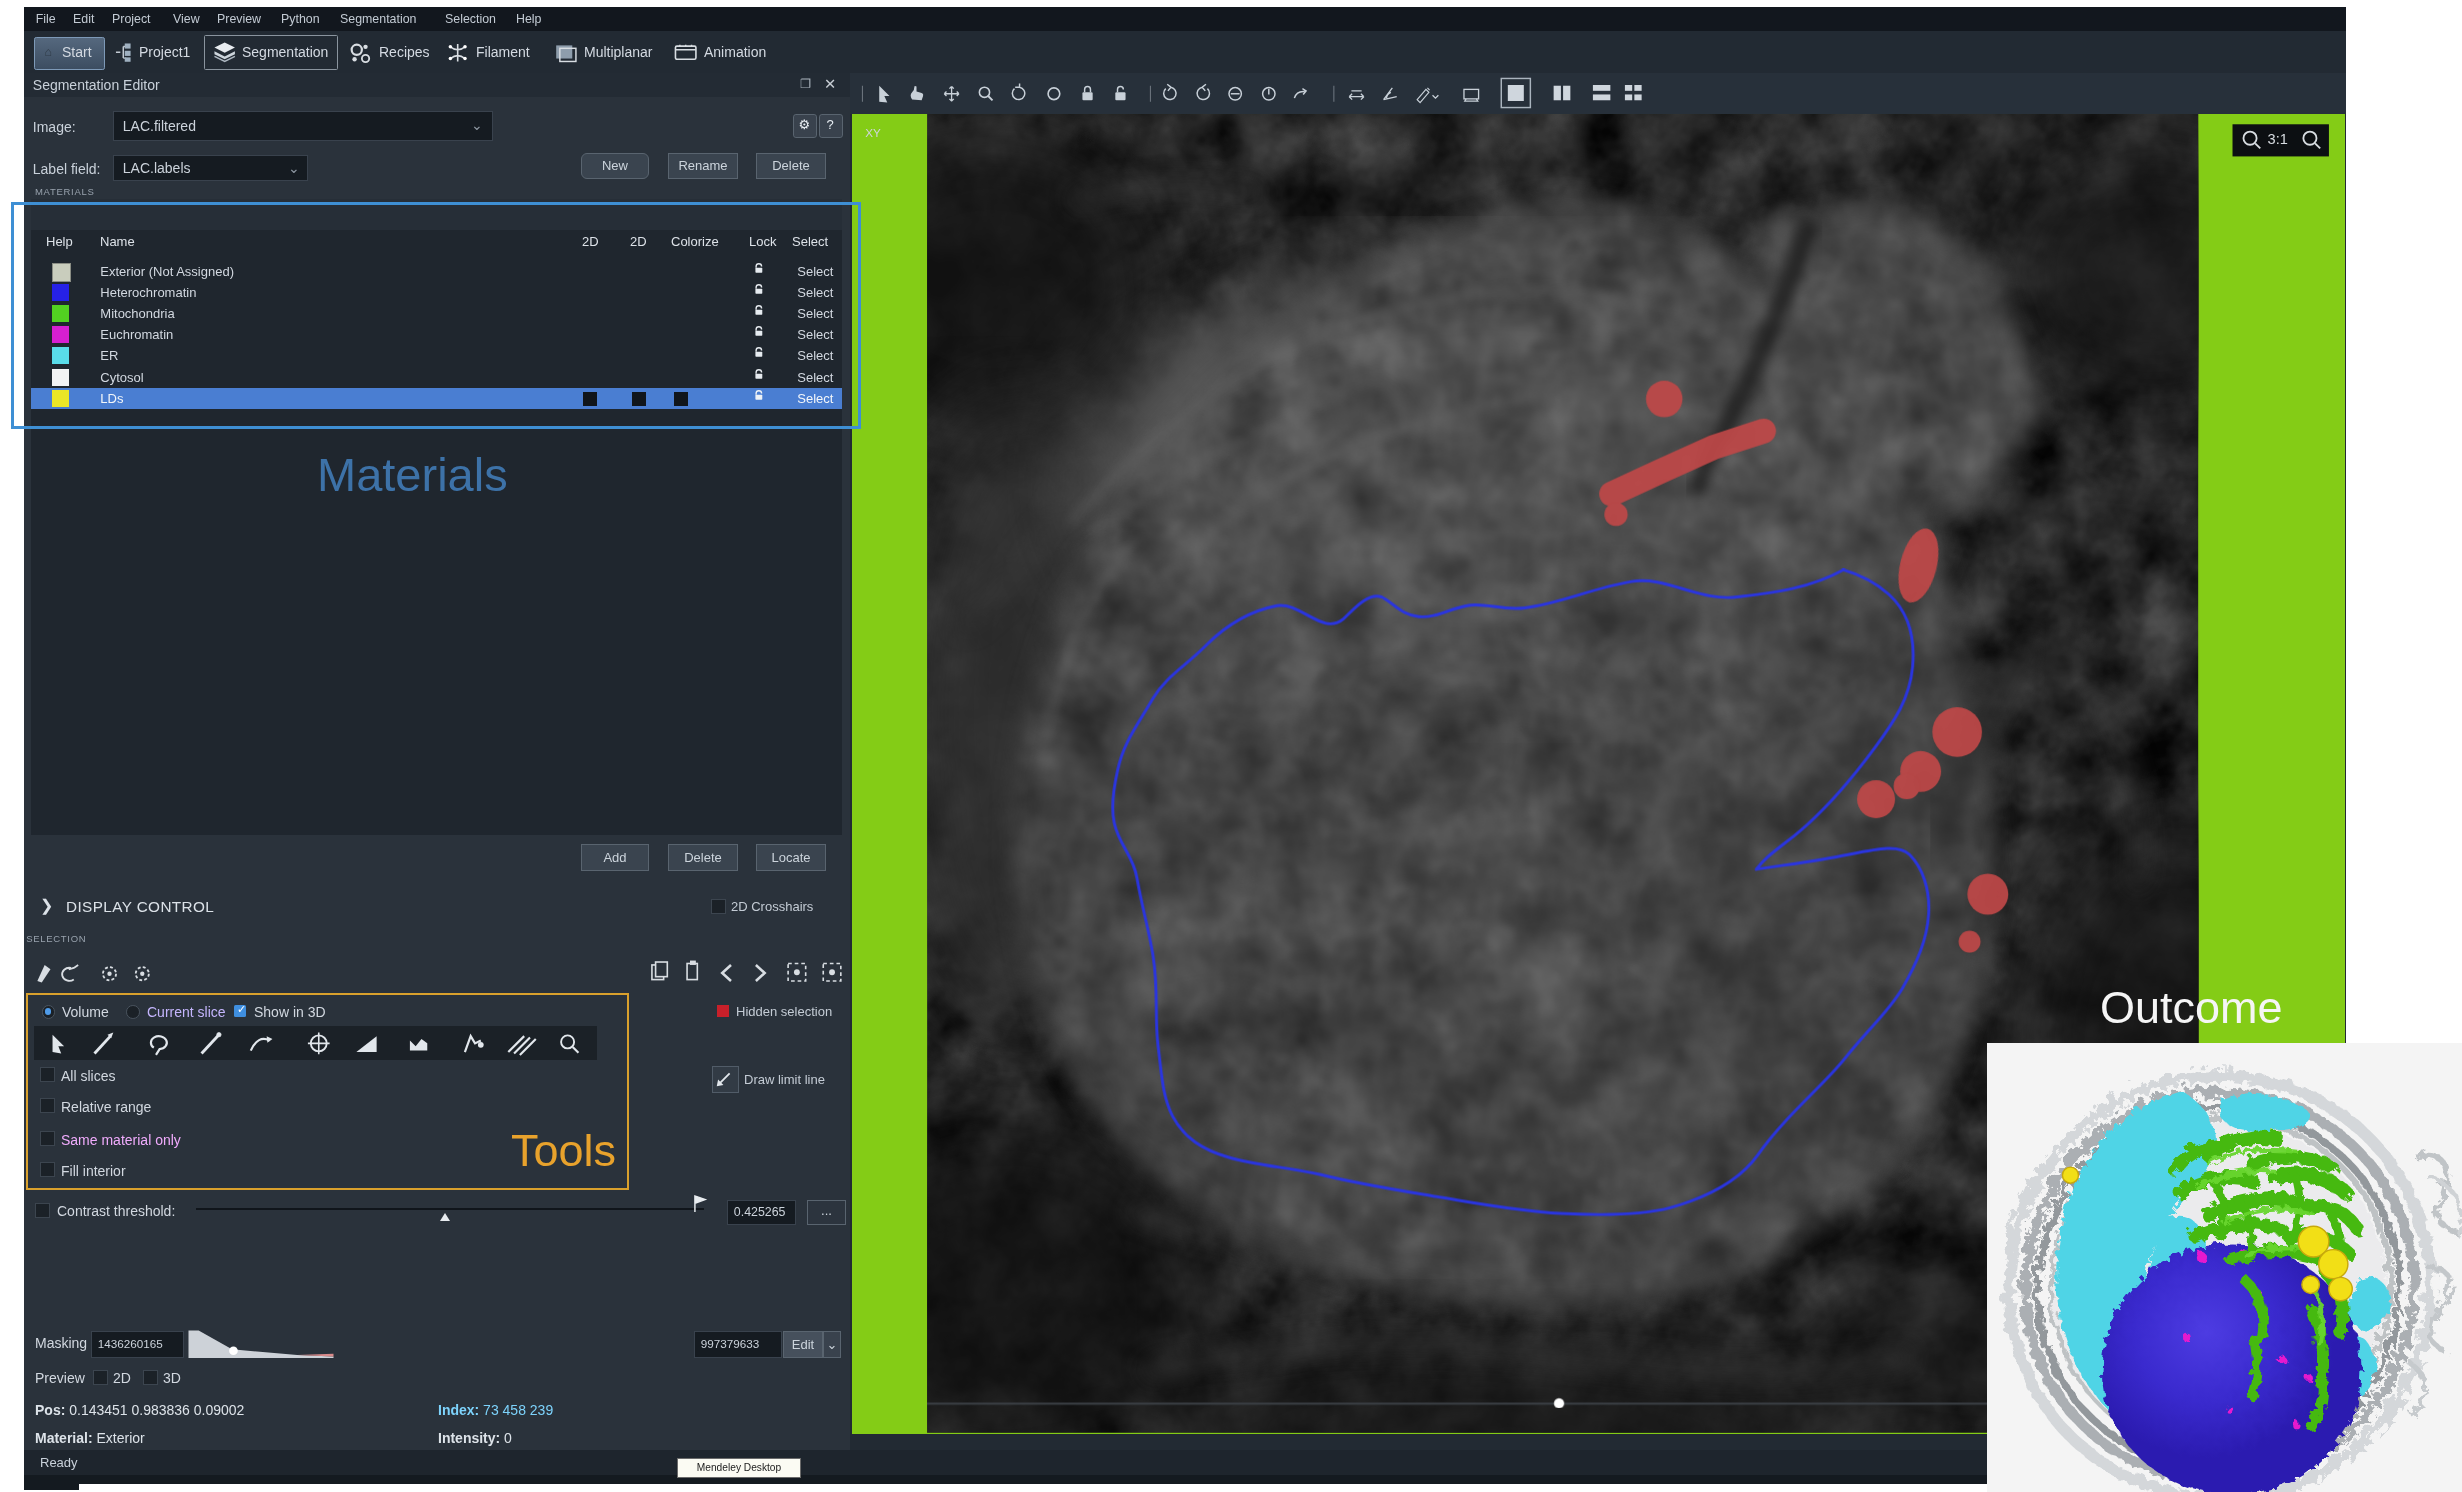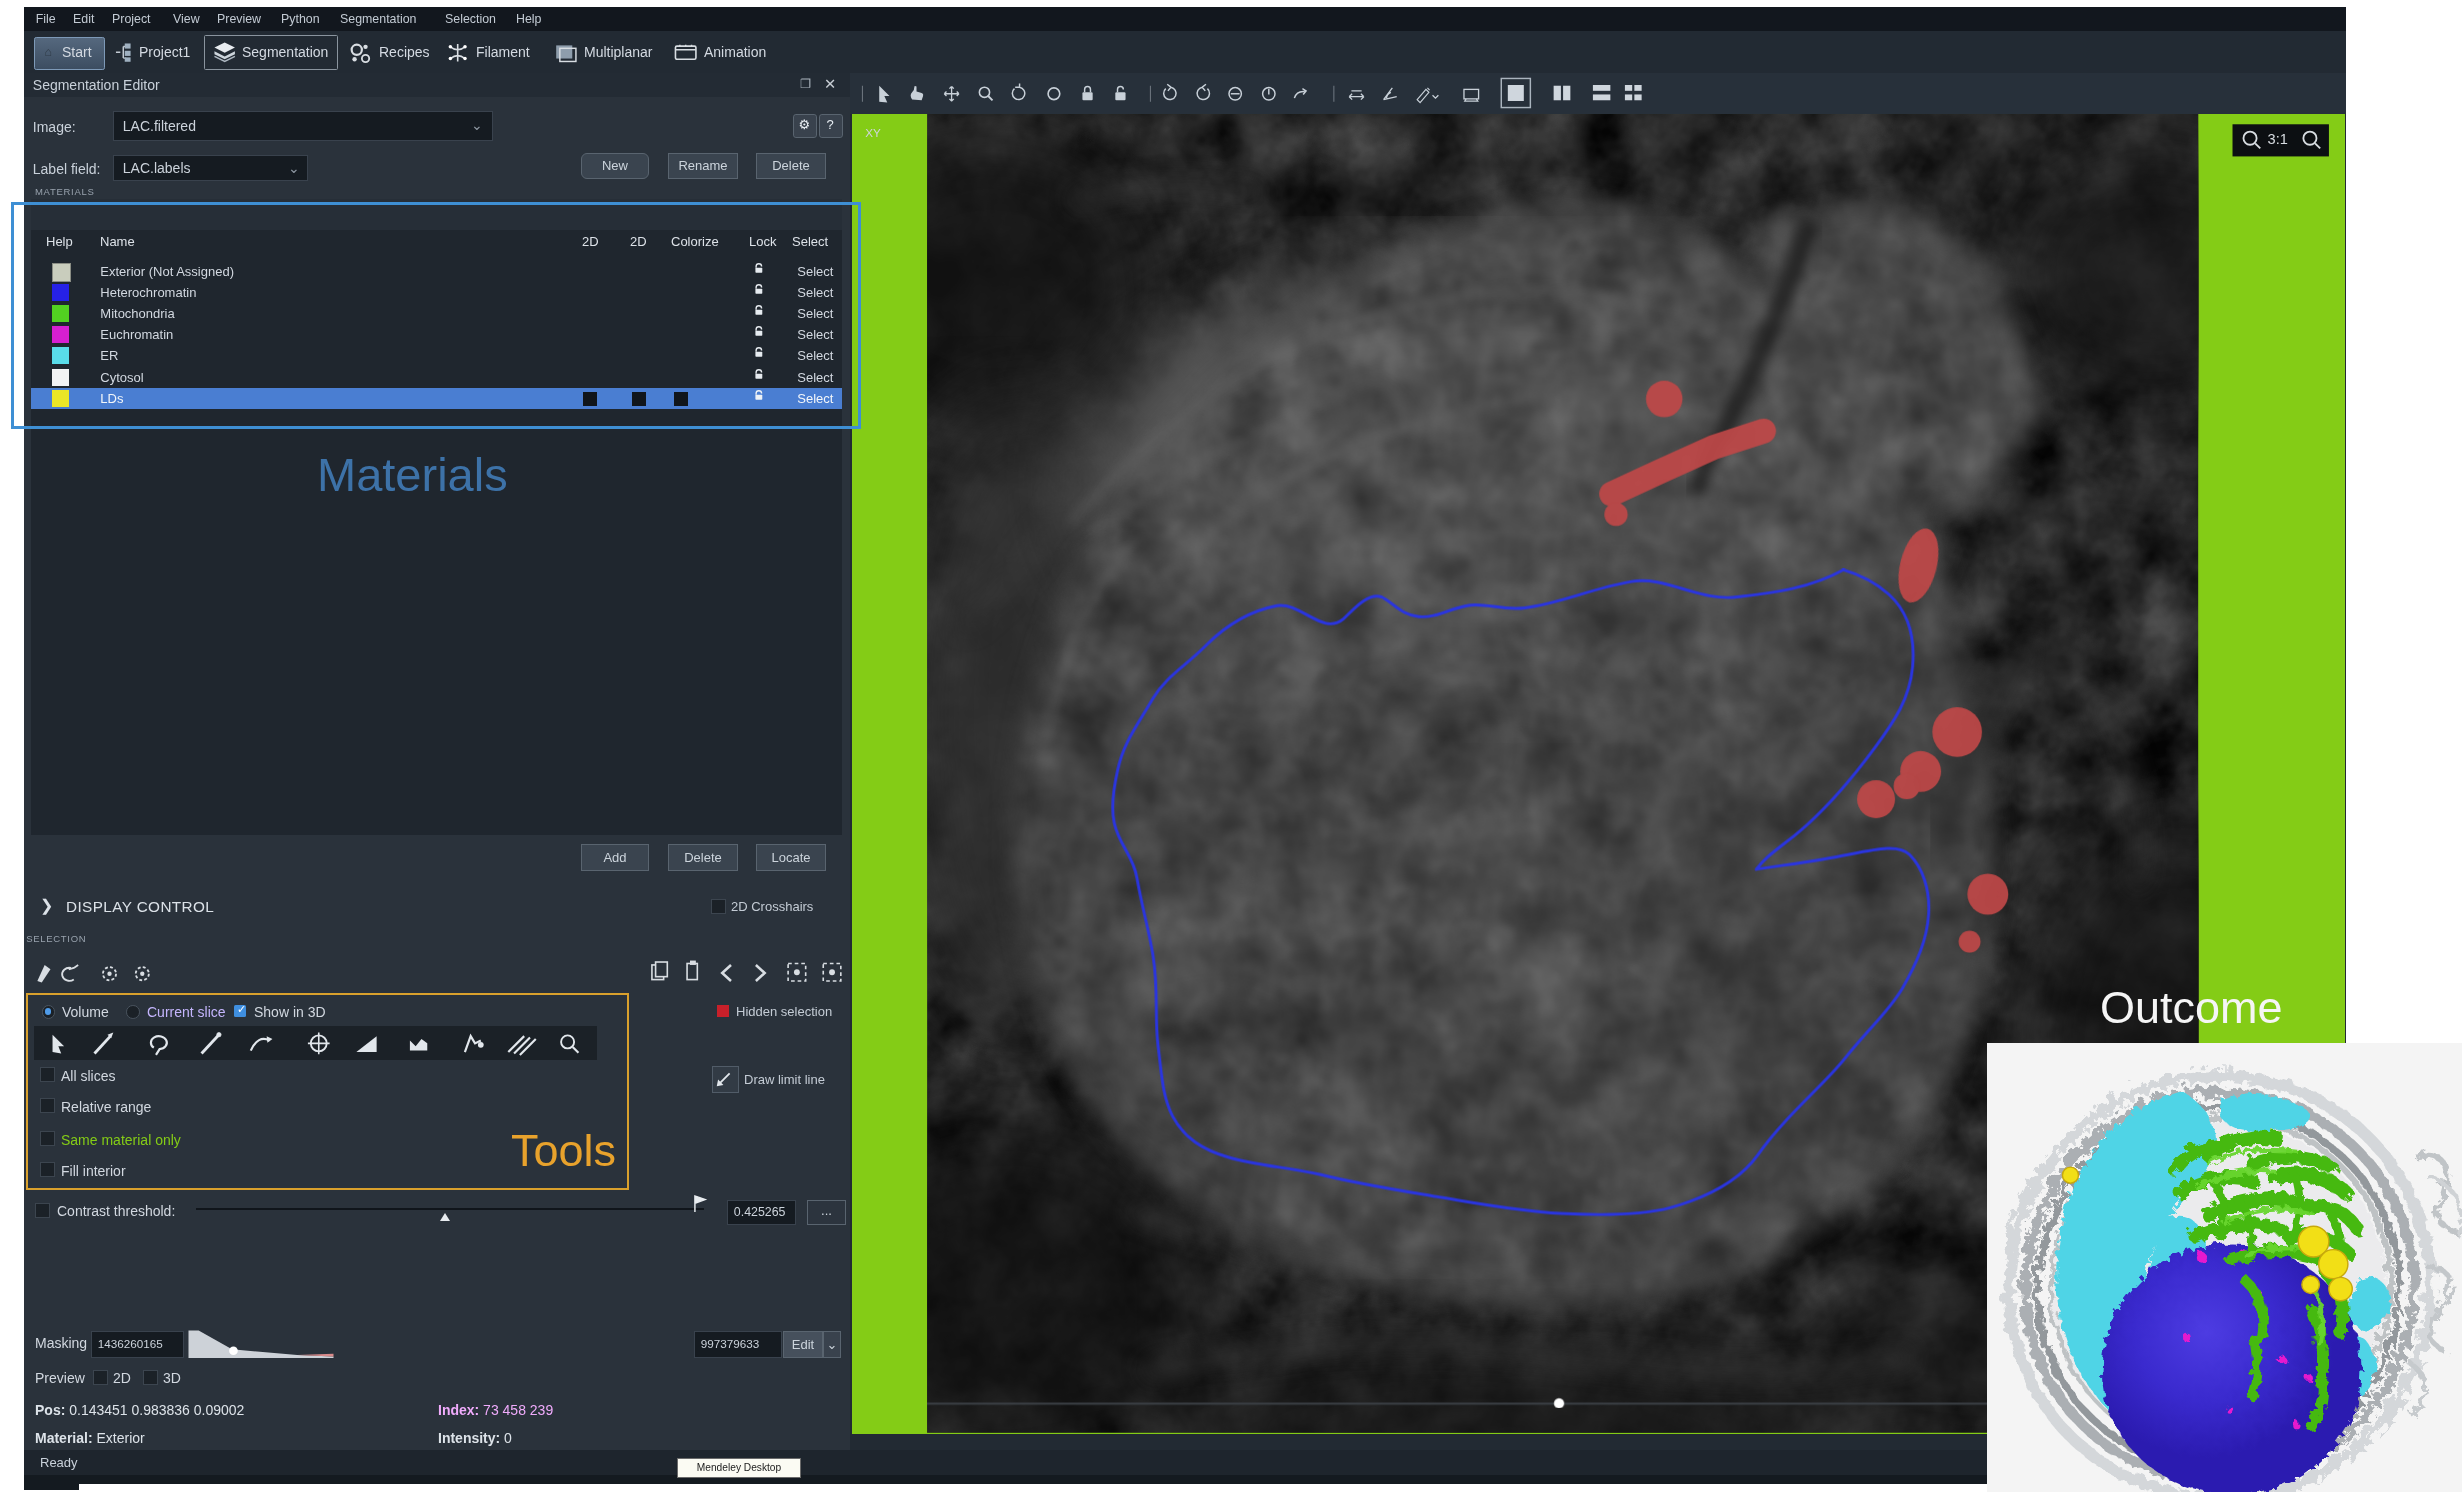--- a/index.html
+++ b/index.html
@@ -269,21 +269,21 @@
   <svg class="abs" style="left:691px;top:972px" width="19" height="19" viewBox="0 0 26 26">
     <path d="M4 22 L20 6 M4 22 l5 -1 -4 -4 Z" stroke="#e2e7ec" stroke-width="2.5" fill="none"></path>
   </svg>
   <span class="abs" style="left:720px;top:975px;color:#c4ccd5;font-size:13px;">Draw limit line</span>
 
   <div class="cb" style="left:16px;top:970px;"></div>
   <span class="abs" style="left:37px;top:971px;color:#d2d8e0;font-size:14px;">All slices</span>
   <div class="cb" style="left:16px;top:1001px;"></div>
   <span class="abs" style="left:37px;top:1002px;color:#d2d8e0;font-size:14px;">Relative range</span>
   <div class="cb" style="left:16px;top:1034px;"></div>
-  <span class="abs" style="left:37px;top:1035px;color:#84cc16;font-size:14px;">Same material only</span>
+  <span class="abs" style="left:37px;top:1035px;color:#f0abfc;font-size:14px;">Same material only</span>
   <div class="cb" style="left:16px;top:1065px;"></div>
   <span class="abs" style="left:37px;top:1066px;color:#d2d8e0;font-size:14px;">Fill interior</span>
 
   <div class="cb" style="left:11px;top:1106px;"></div>
   <span class="abs" style="left:33px;top:1106px;color:#d2d8e0;font-size:14px;">Contrast threshold:</span>
   <div class="abs" style="left:172px;top:1111px;width:508px;height:2.2px;background:#10151b;"></div>
   <div class="abs" style="left:416px;top:1116px;width:0;height:0;border-left:5.1px solid transparent;
        border-right:5.1px solid transparent;border-bottom:8px solid #e8ecf0;"></div>
   <svg class="abs" style="left:668px;top:1096px" width="17.5" height="19" viewBox="0 0 24 26">
     <path d="M4 26 V4 l14 5 -14 5" fill="#e8ecf0" stroke="#e8ecf0" stroke-width="2"></path>
@@ -308,21 +308,21 @@
   <div class="btn" style="left:759px;top:1234px;width:38px;height:25px;line-height:25px;background:#46505c;">Edit</div>
   <div class="btn" style="left:799px;top:1234px;width:16px;height:25px;line-height:25px;background:#39424d;">⌄</div>
 
   <span class="abs" style="left:11px;top:1273px;color:#d2d8e0;font-size:14px;">Preview</span>
   <div class="cb" style="left:69px;top:1273px;"></div>
   <span class="abs" style="left:89px;top:1273px;color:#d2d8e0;font-size:14px;">2D</span>
   <div class="cb" style="left:119px;top:1273px;"></div>
   <span class="abs" style="left:139px;top:1273px;color:#d2d8e0;font-size:14px;">3D</span>
 
   <span class="abs" style="left:11px;top:1305px;color:#dde3e9;font-size:14px;"><b>Pos:</b> 0.143451 0.983836 0.09002</span>
-  <span class="abs" style="left:414px;top:1305px;color:#f0abfc;font-size:14px;"><b>Index:</b> 73 458 239</span>
+  <span class="abs" style="left:414px;top:1305px;color:#7dd3fc;font-size:14px;"><b>Index:</b> 73 458 239</span>
   <span class="abs" style="left:11px;top:1333px;color:#dde3e9;font-size:14px;"><b>Material:</b> Exterior</span>
   <span class="abs" style="left:414px;top:1333px;color:#dde3e9;font-size:14px;"><b>Intensity:</b> 0</span>
 </div>
 
 <div class="abs" id="viewer" style="left:850px;top:73px;width:1496px;height:1410px;background:#222a33;">
   <div class="abs" id="vtoolbar" style="left:0;top:0;width:1496px;height:41px;background:#27303a;">
     <svg class="abs" style="left:0;top:8.8px" width="804" height="25" viewBox="0 0 1100 34">
       <g stroke="#c8d0d8" fill="#c8d0d8">
           <g transform="translate(17,0)">
             <path d="M0 5 v22" stroke-width="1.4" opacity="0.45" fill="none"></path>

